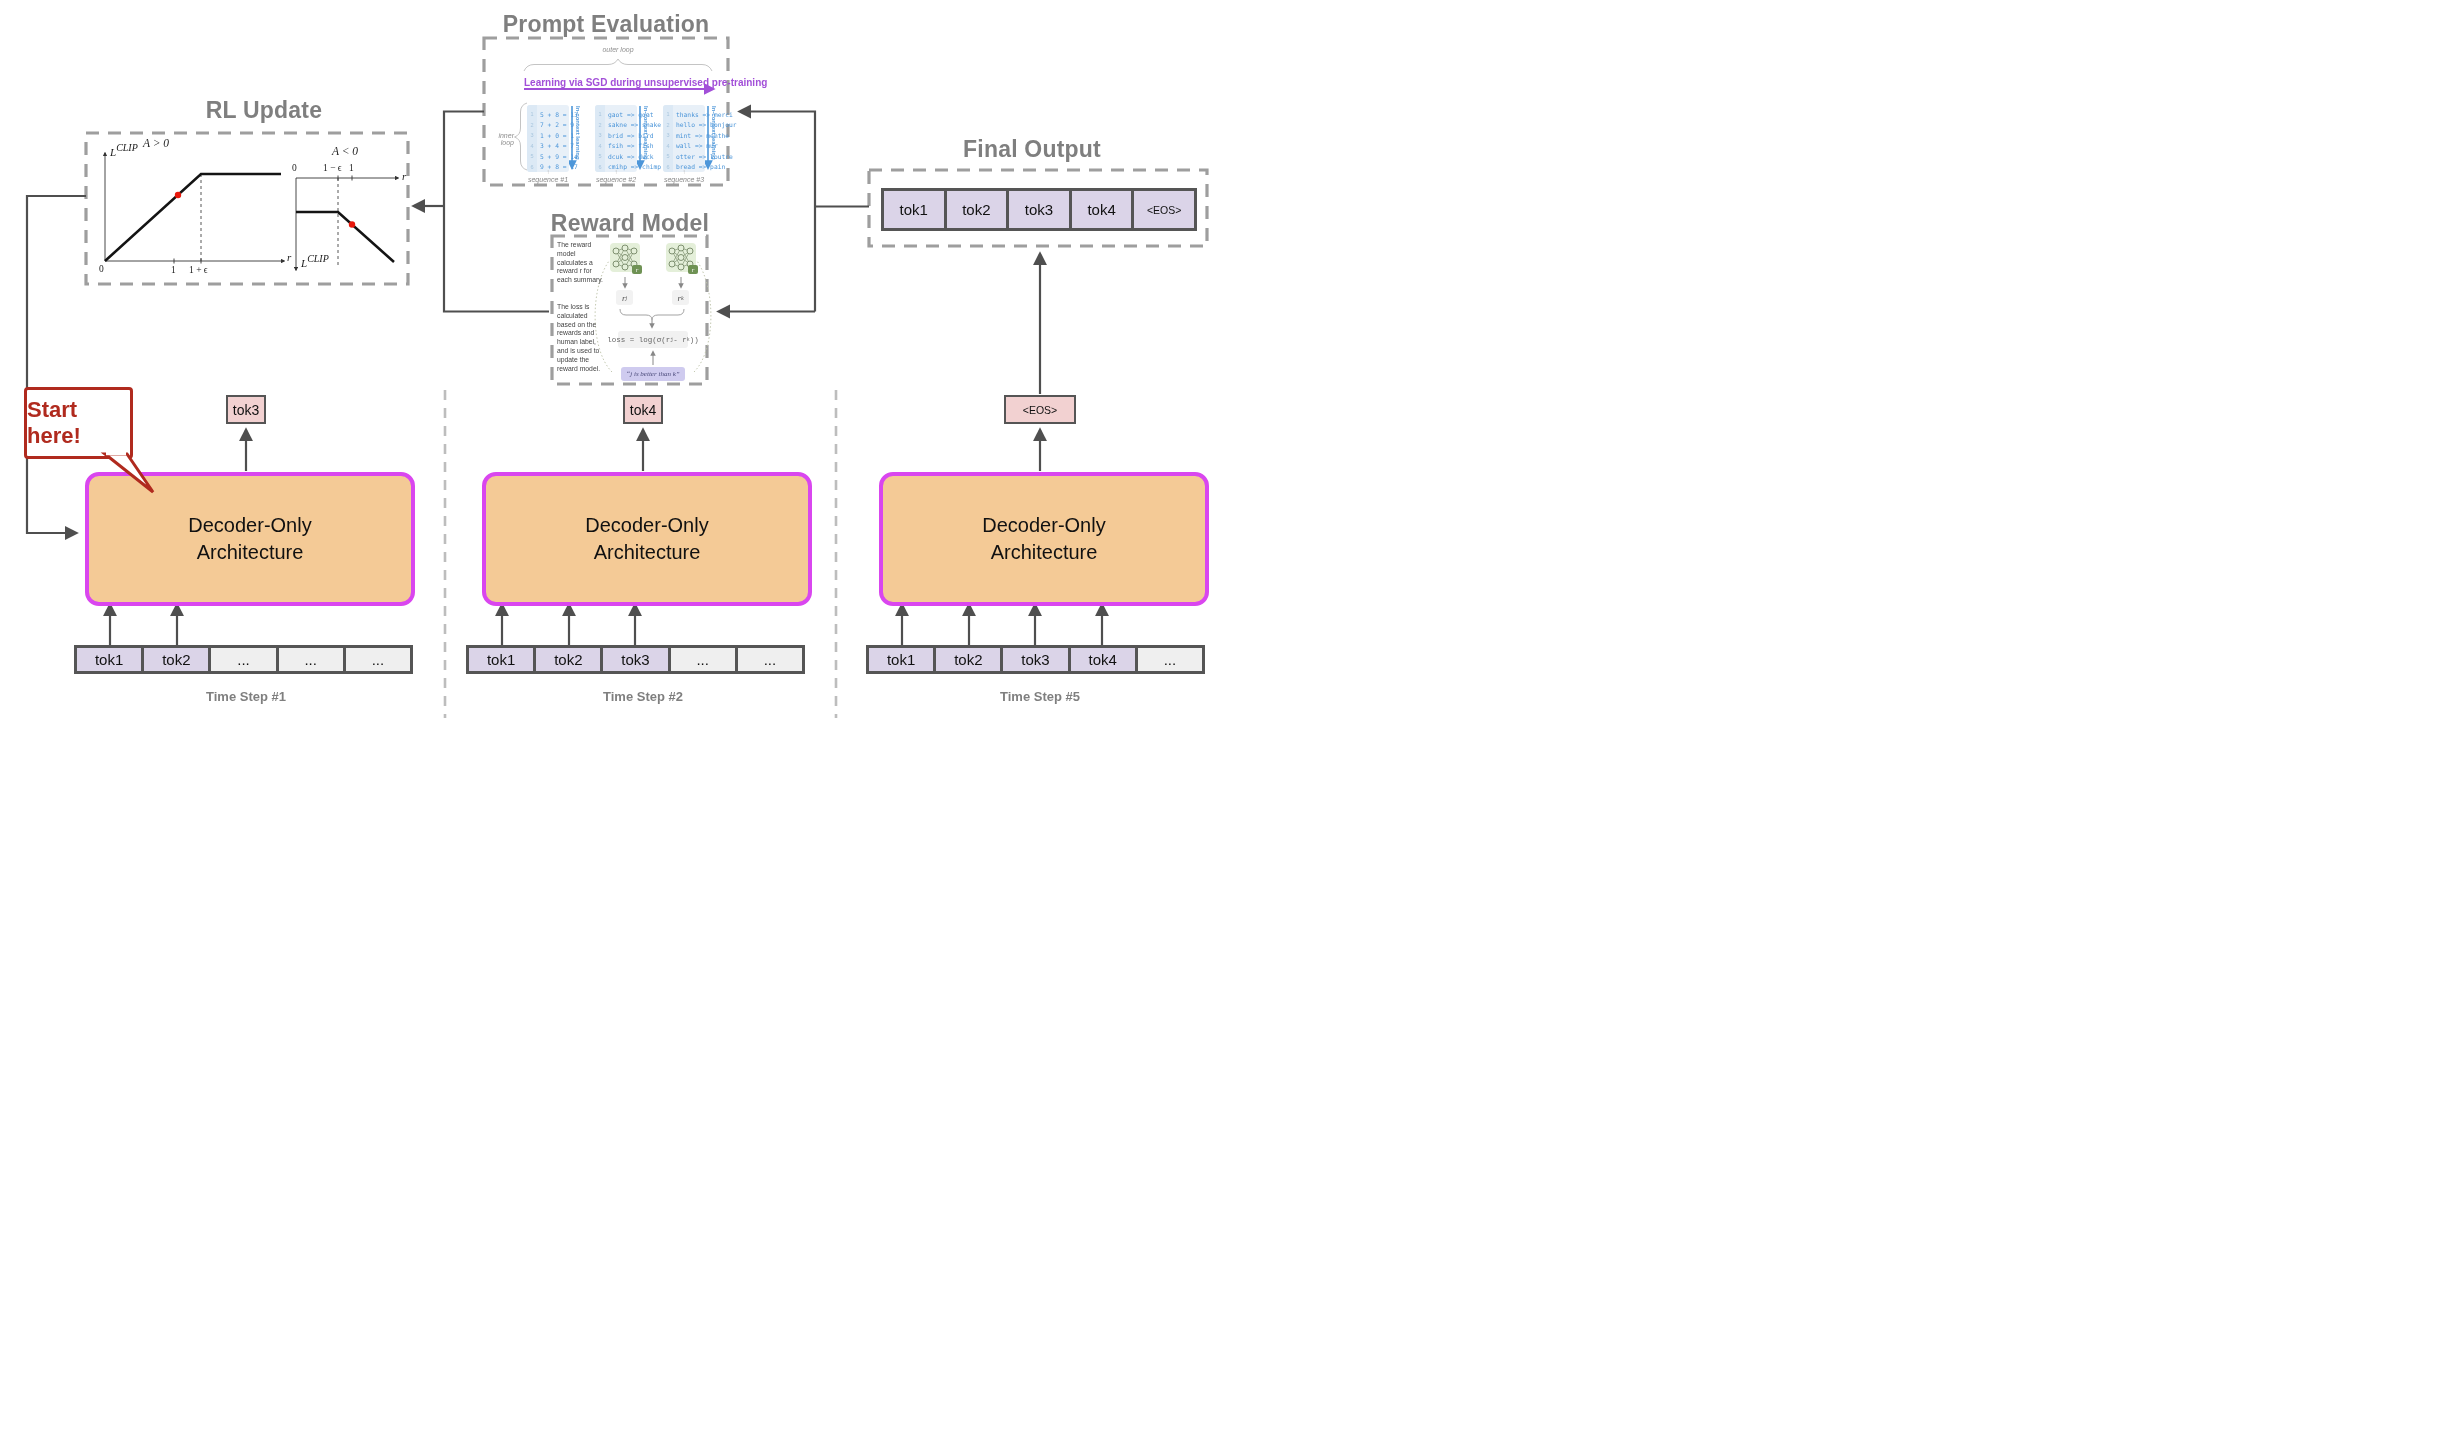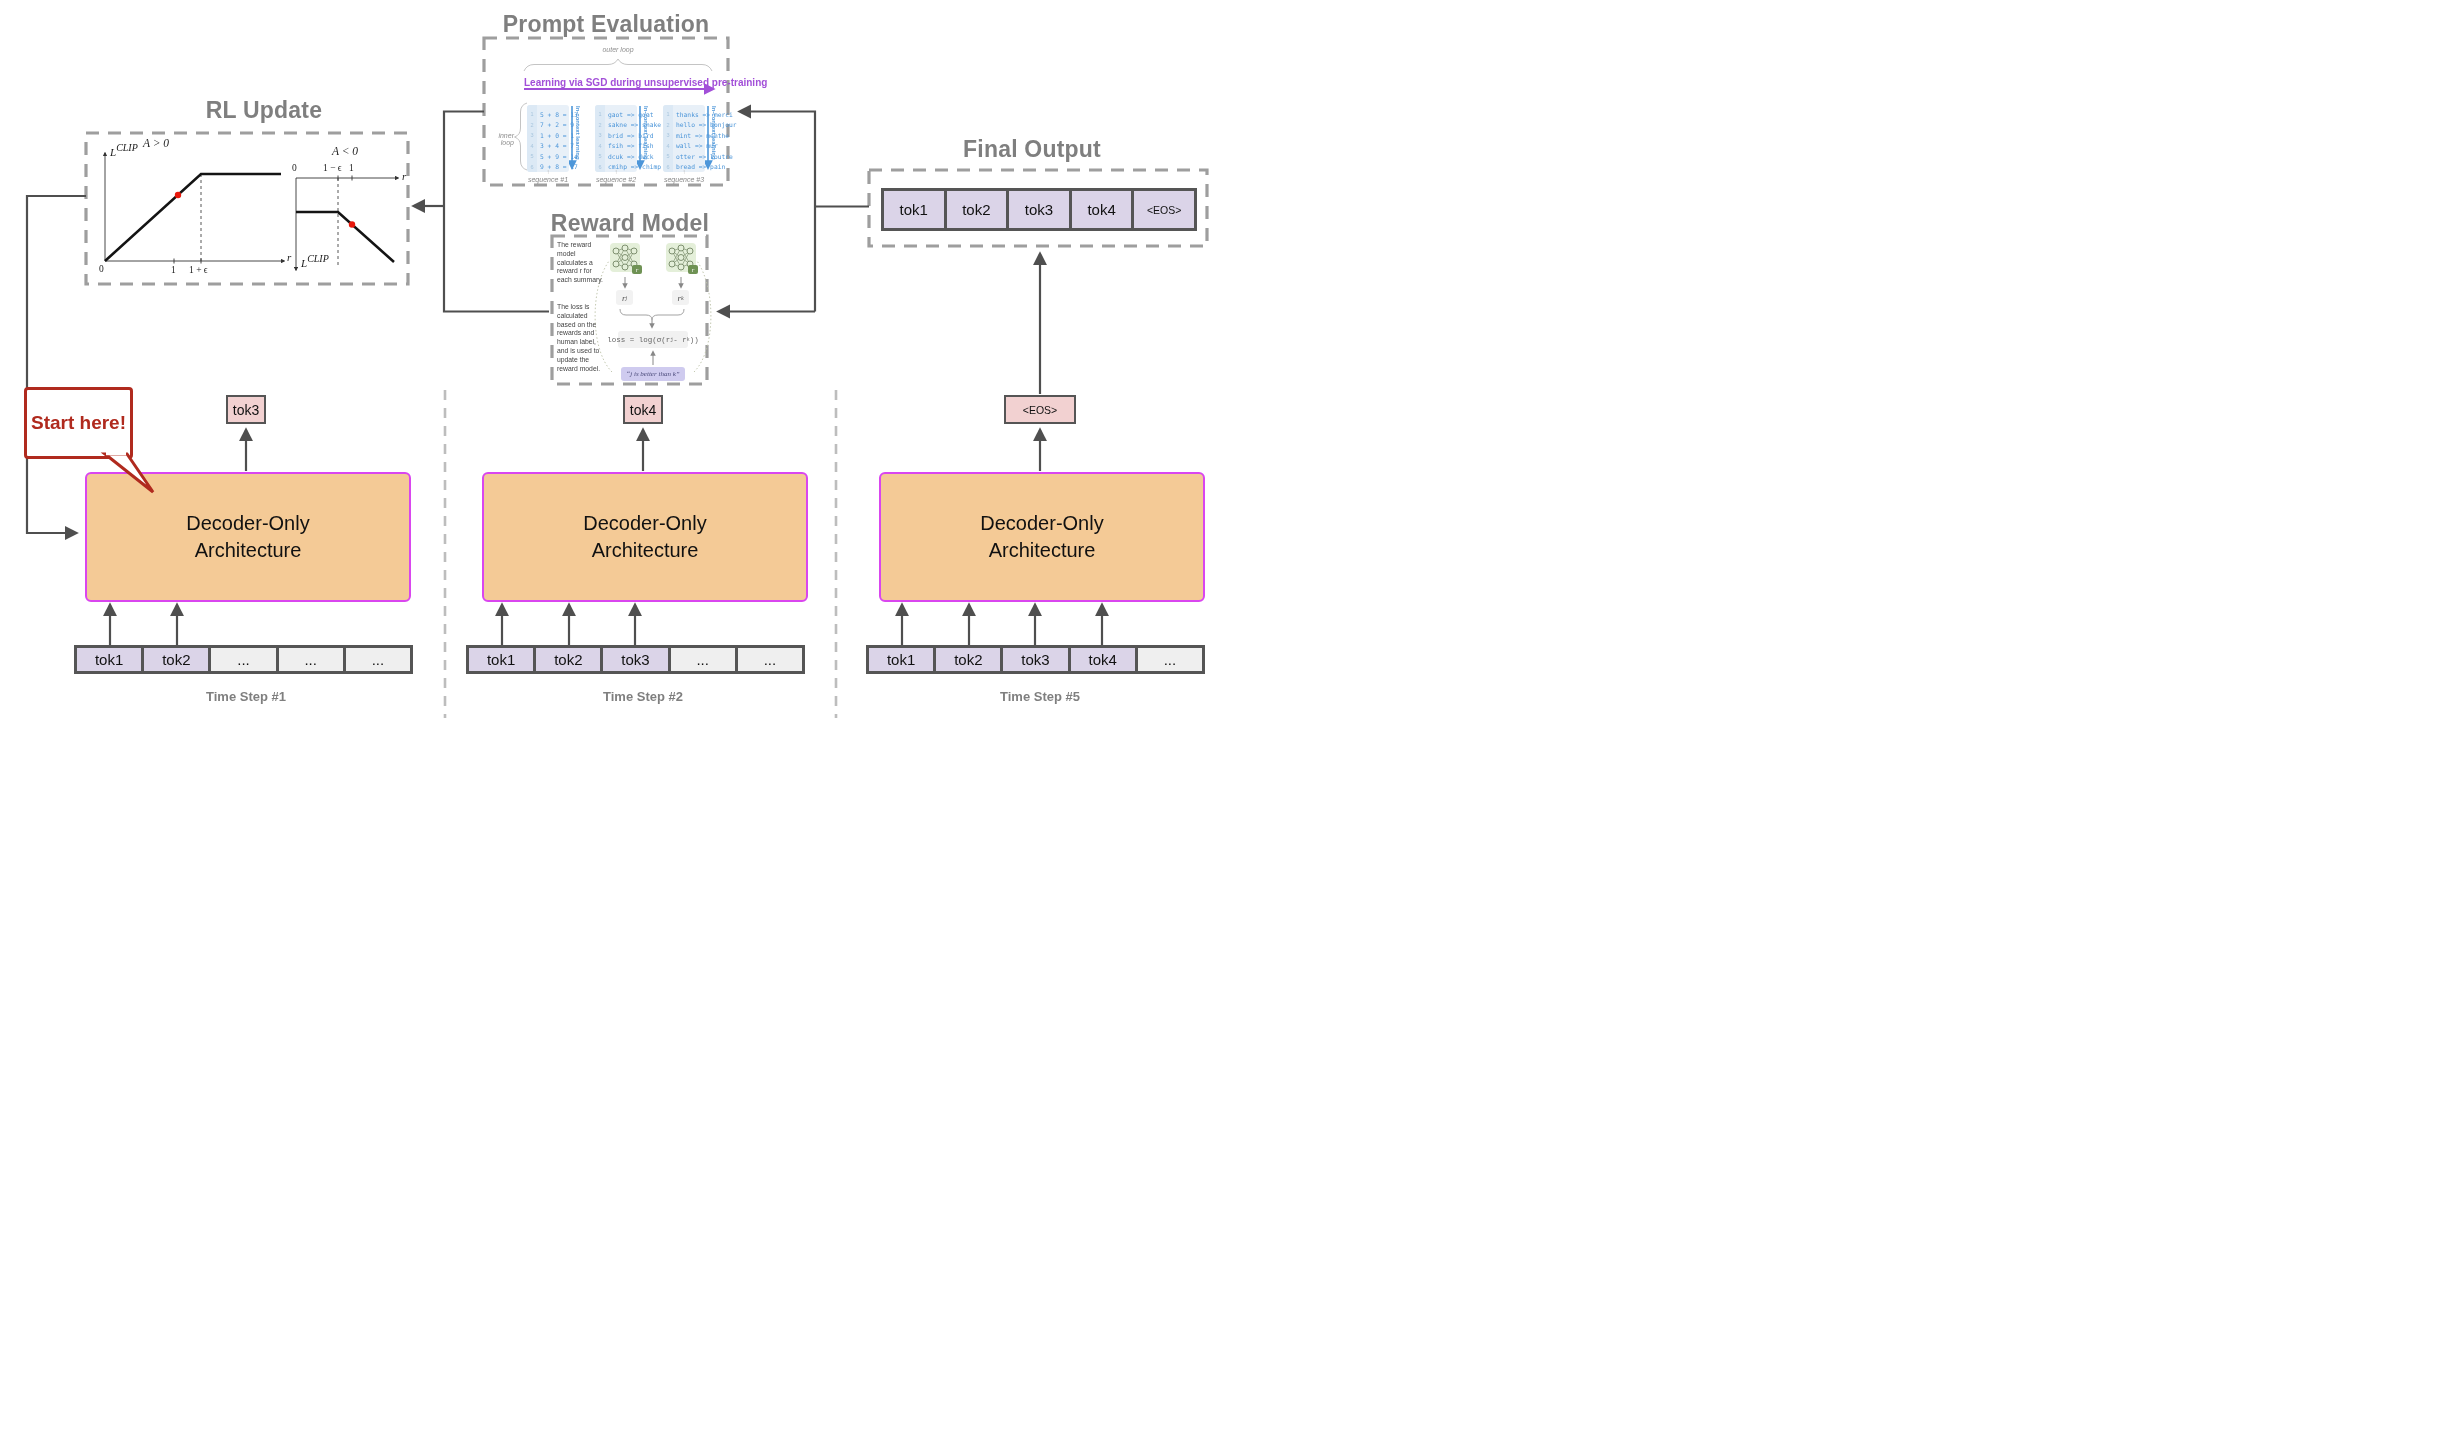--- a/index.html
+++ b/index.html
@@ -2,37 +2,37 @@
 <html><head>
 <meta charset="utf-8">
 <style>
   html,body{margin:0;padding:0;background:#ffffff;}
   .canvas{position:relative;width:1227px;height:718px;background:#fff;
           font-family:"Liberation Sans", sans-serif;overflow:hidden;}
   svg.overlay{position:absolute;left:0;top:0;width:1227px;height:718px;pointer-events:none;}
   .sec-title{position:absolute;font-weight:bold;color:#7f7f7f;font-size:23px;text-align:center;letter-spacing:.2px;}
   .ts-label{position:absolute;font-weight:bold;color:#7f7f7f;font-size:13px;text-align:center;width:200px;}
   
-  .decoder{position:absolute;width:322px;height:126px;background:#F4CA96;border:2px solid #d946ef;
-           border-radius:6px;display:flex;align-items:center;justify-content:center;}
+  .decoder{position:absolute;width:322px;height:126px;background:#F4CA96;border:4px solid #d946ef;
+           border-radius:14px;display:flex;align-items:center;justify-content:center;}
   .decoder .lbl{width:172px;text-align:center;font-size:20px;color:#111;line-height:1.35;}
   
   .tokrow{position:absolute;display:flex;border:3px solid #555;background:#fff;box-sizing:border-box;}
   .cell{flex:1;display:flex;align-items:center;justify-content:center;font-size:15px;color:#111;
         border-left:3px solid #555;background:#DBD4E8;}
   .cell:first-child{border-left:none;}
   .cell.dots{background:#EFEFEF;}
   .cell.eos{font-size:10.5px;}
   
   .outtok{position:absolute;background:#F2D1D1;border:2.5px solid #555;display:flex;align-items:center;
           justify-content:center;font-size:14px;color:#111;box-sizing:border-box;}
   
   .bubble{position:absolute;left:24px;top:387px;width:103px;height:66px;background:#fff;border:3px solid #B02A1E;
           border-radius:4px;display:flex;align-items:center;justify-content:center;z-index:5;}
-  .bubble span{color:#B02A1E;font-weight:bold;font-size:19px;}
+  .bubble span{color:#B02A1E;font-weight:bold;font-size:22px;}
   .tailsvg{position:absolute;left:95px;top:452px;z-index:6;}
   
   .math{position:absolute;font-family:"Liberation Serif", serif;font-style:italic;color:#222;font-size:11px;}
   .math sup{font-size:10px;}
   .tick{position:absolute;font-family:"Liberation Serif", serif;color:#222;font-size:9.5px;}
   
   .pe-small{position:absolute;font-style:italic;color:#8f8f8f;font-size:7px;text-align:center;}
   .sgd{position:absolute;left:524px;top:77px;font-size:10px;font-weight:bold;color:#A24FD8;}
   .seqcard{position:absolute;top:105px;width:42px;height:67px;background:#E8F0F8;border-radius:3px;}
   .seqcard .strip{position:absolute;left:0;top:0;width:10px;height:100%;background:#DCE9F5;border-radius:3px 0 0 3px;}

